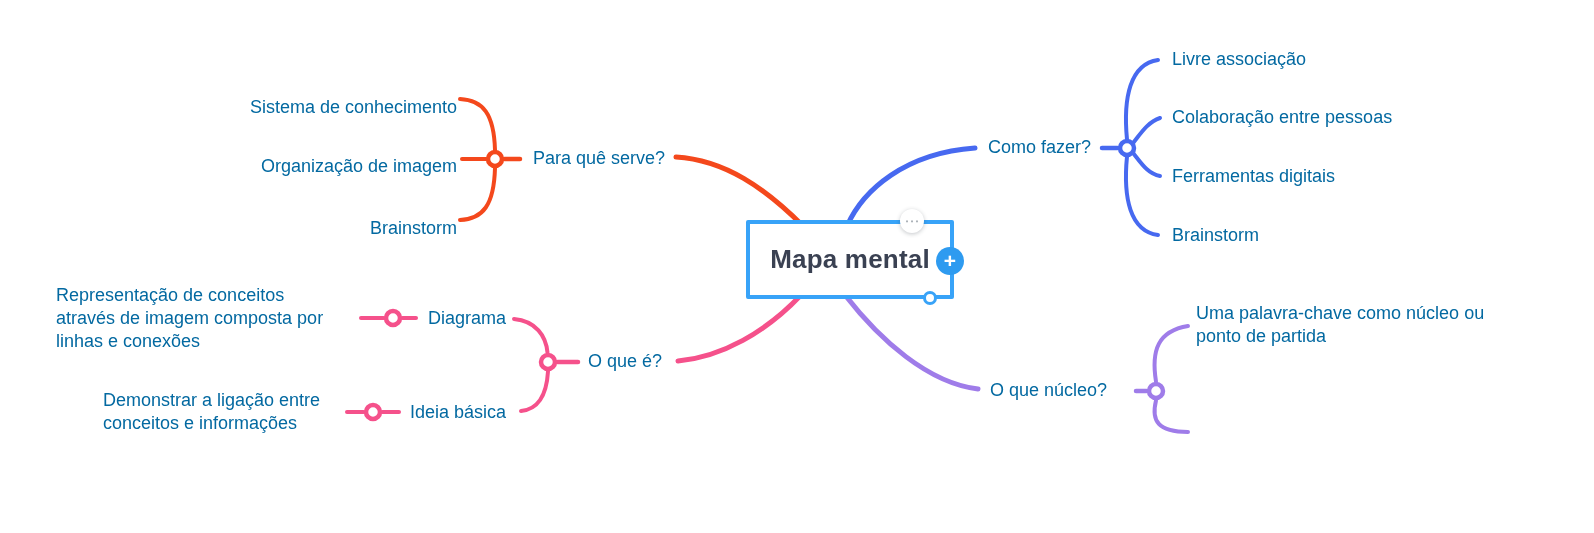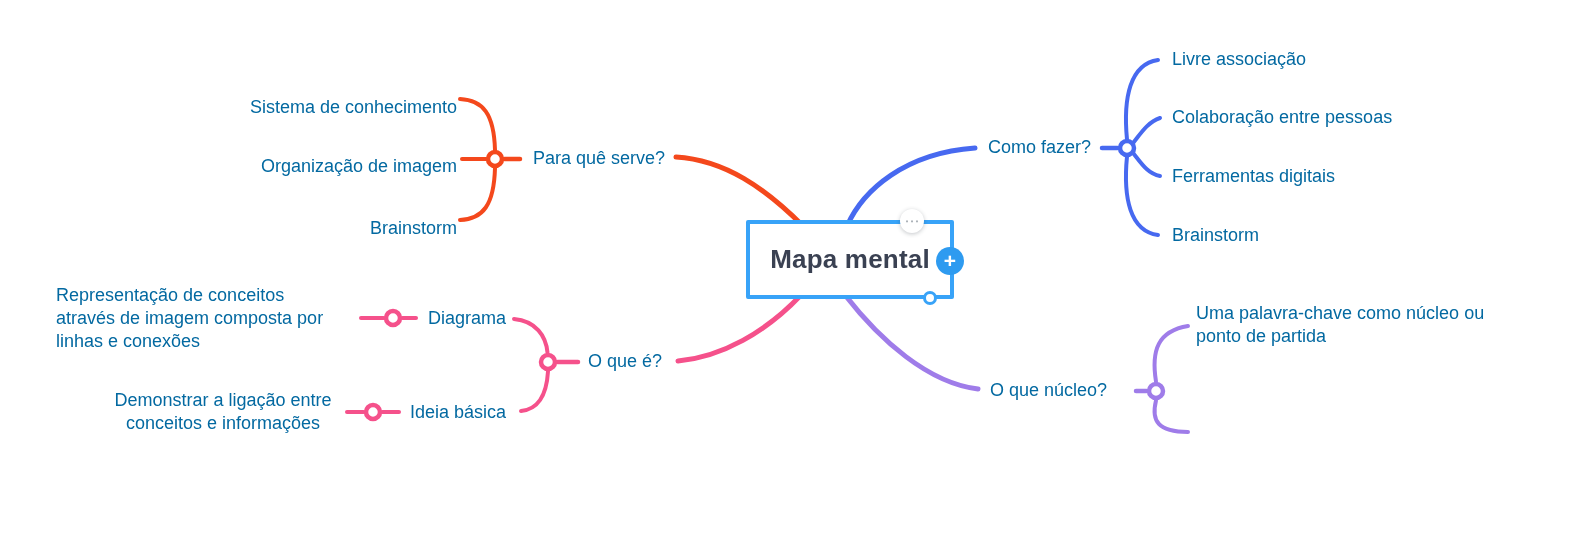--- a/index.html
+++ b/index.html
@@ -99,21 +99,21 @@
   <div class="topic" style="left:988px;top:147px;">Como fazer?</div>
   <div class="topic" style="left:1172px;top:59px;">Livre associação</div>
   <div class="topic" style="left:1172px;top:117px;">Colaboração entre pessoas</div>
   <div class="topic" style="left:1172px;top:176px;">Ferramentas digitais</div>
   <div class="topic" style="left:1172px;top:235px;">Brainstorm</div>
 
   <div class="topic" style="left:588px;top:361px;">O que é?</div>
   <div class="topic" style="left:428px;top:318px;">Diagrama</div>
   <div class="topic block" style="left:56px;top:318px;width:290px;">Representação de conceitos através de imagem composta por linhas e conexões</div>
   <div class="topic" style="left:410px;top:412px;">Ideia básica</div>
-  <div class="topic block" style="left:103px;top:412px;width:240px;text-align:center;">Demonstrar a ligação entre conceitos e informações</div>
+  <div class="topic block" style="left:103px;top:412px;width:240px;">Demonstrar a ligação entre conceitos e informações</div>
 
   <div class="topic" style="left:990px;top:390px;">O que núcleo?</div>
   <div class="topic block" style="left:1196px;top:325px;width:290px;">Uma palavra-chave como núcleo ou ponto de partida</div>
 
   <div class="central-node">
     <span class="central-title">Mapa mental</span>
   </div>
   <div class="more-btn">
     <span class="more-glyph">⋯</span>
   </div>

